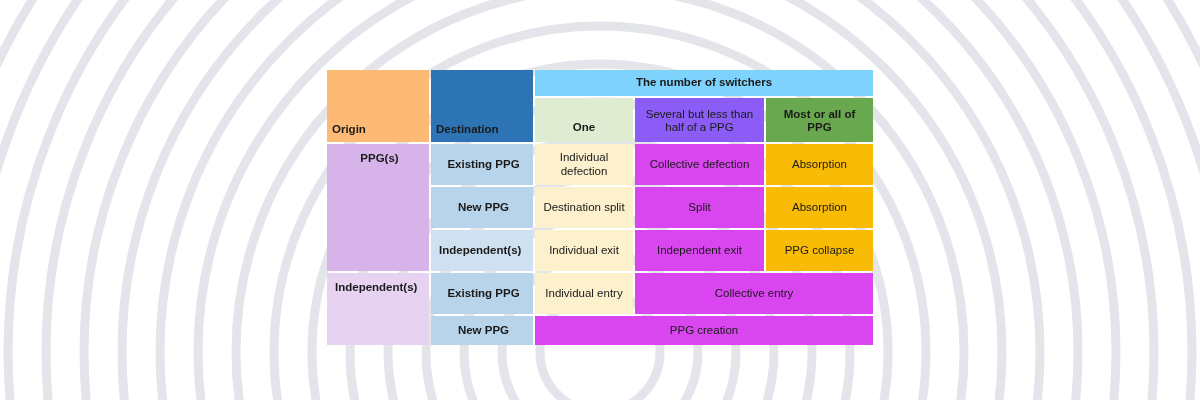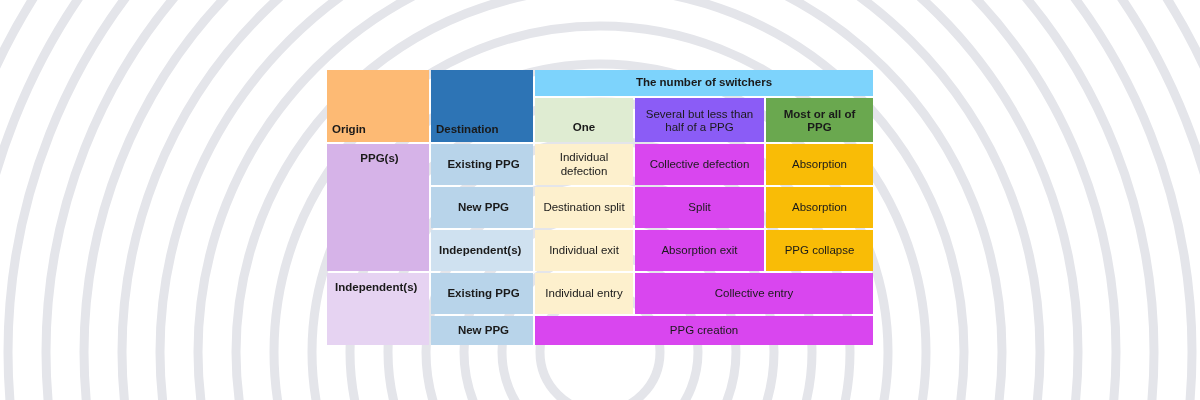--- a/index.html
+++ b/index.html
@@ -198,21 +198,21 @@
       <tr style="height:41px">
         <td class="d-a">New PPG</td>
         <td class="v-light">Destination split</td>
         <td class="v-mid">Split</td>
         <td class="v-strong">Absorption</td>
       </tr>
 
       <tr style="height:41px">
         <td class="d-b">Independent(s)</td>
         <td class="v-light">Individual exit</td>
-        <td class="v-mid">Absorption exit</td>
+        <td class="v-mid">Independent exit</td>
         <td class="v-strong">PPG collapse</td>
       </tr>
 
       <tr style="height:41px">
         <td class="o-ind" rowspan="2">Independent(s)</td>
         <td class="d-a">Existing PPG</td>
         <td class="v-light">Individual entry</td>
         <td class="v-mid" colspan="2">Collective entry</td>
       </tr>
 

